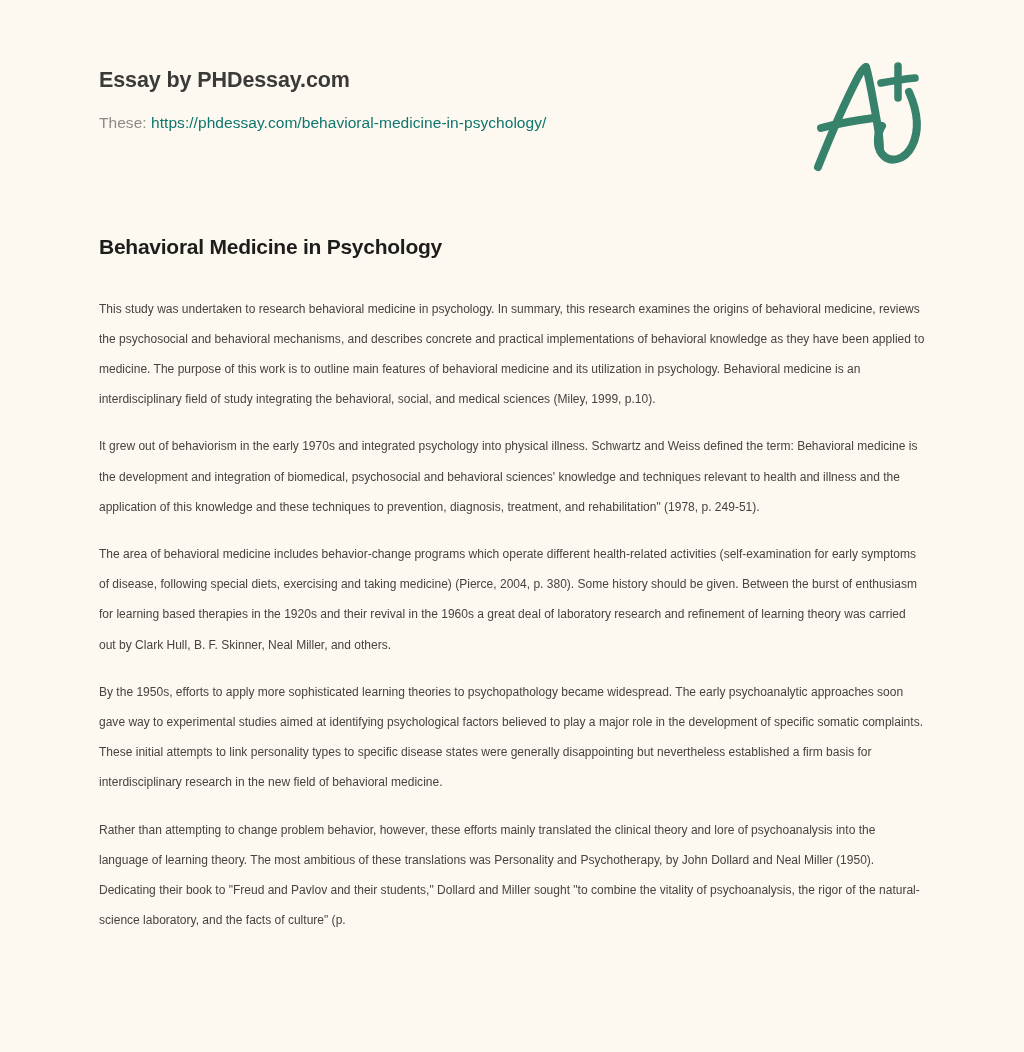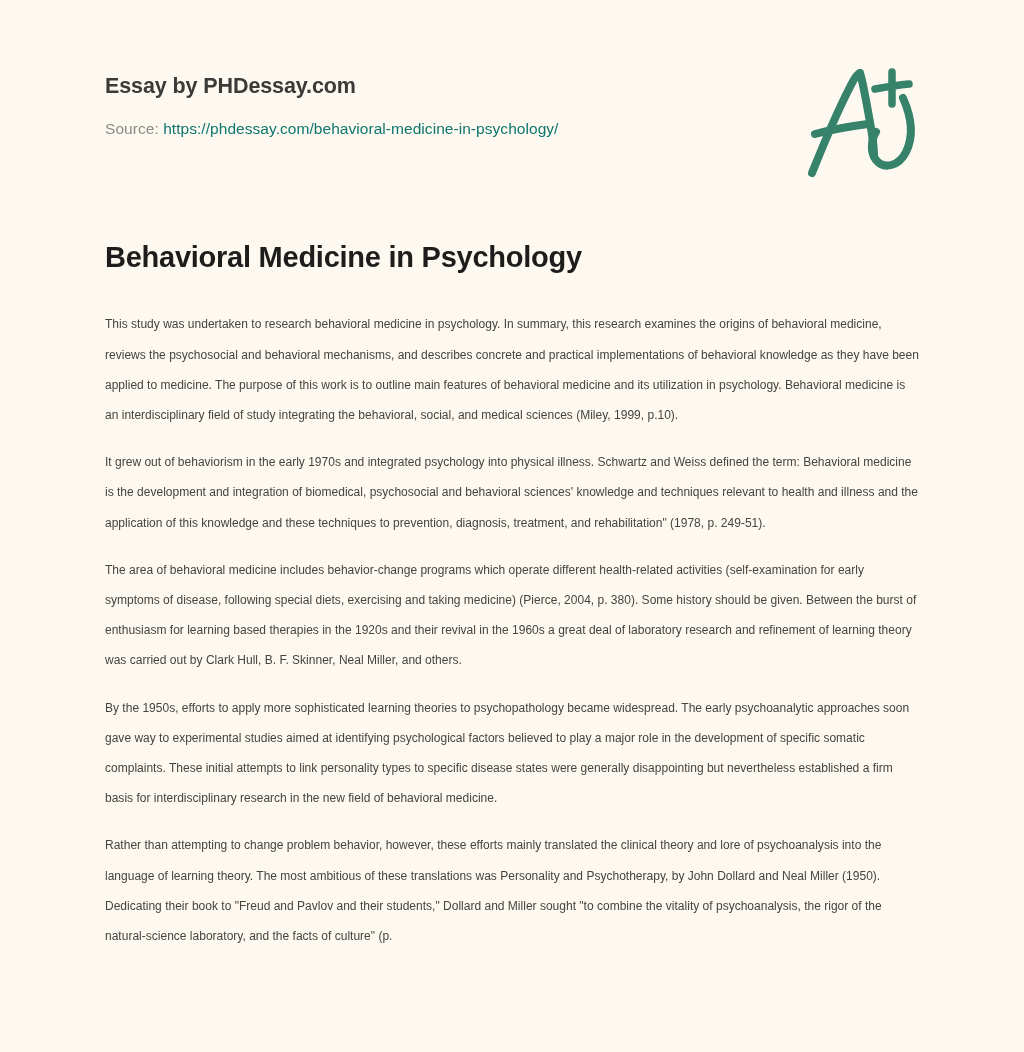--- a/index.html
+++ b/index.html
@@ -13,21 +13,21 @@
     background: #fdf8f0;
     font-family: "Liberation Sans", sans-serif;
     overflow: hidden;
     position: relative;
   }
 
   .page {
     width: 1024px;
     height: 1052px;
     box-sizing: border-box;
-    padding: 12px;
+    padding: 6px;
     position: relative;
   }
 
   
   .header {
     position: relative;
     padding: 62px 93px 0 93px;
     height: 148px;
     box-sizing: border-box;
   }
@@ -71,21 +71,21 @@
     height: 100%;
   }
 
   
   .article {
     padding: 0 93px;
     box-sizing: border-box;
   }
 
   .article-title {
-    font-size: 29px;
+    font-size: 21px;
     font-weight: 700;
     color: #1d1d1b;
     letter-spacing: -0.25px;
     margin: 80px 0 0 0;
     line-height: 1.22;
   }
 
   .article-body {
     margin-top: 34px;
   }
@@ -106,21 +106,21 @@
 </head>
 <body>
 
 <div class="page">
 
   <div class="header">
 
     <div class="brand-line">Essay by PHDessay.com</div>
 
     <div class="source-line">
-      <span class="source-label">Source:</span>
+      <span class="source-label">These:</span>
       <a class="source-url" href="#">https://phdessay.com/behavioral-medicine-in-psychology/</a>
     </div>
 
     <div class="logo">
       <svg viewBox="0 0 130 125" xmlns="http://www.w3.org/2000/svg" fill="none" stroke="#36826a" stroke-linecap="round" stroke-linejoin="round">
 
         <path d="M8 113 C 18 88, 34 50, 47 25 C 50 19, 53 14, 56 13" stroke-width="8"></path>
 
         <path d="M56 13 C 59 22, 63 45, 67 68 C 69 80, 70 90, 70 96" stroke-width="8"></path>
 

